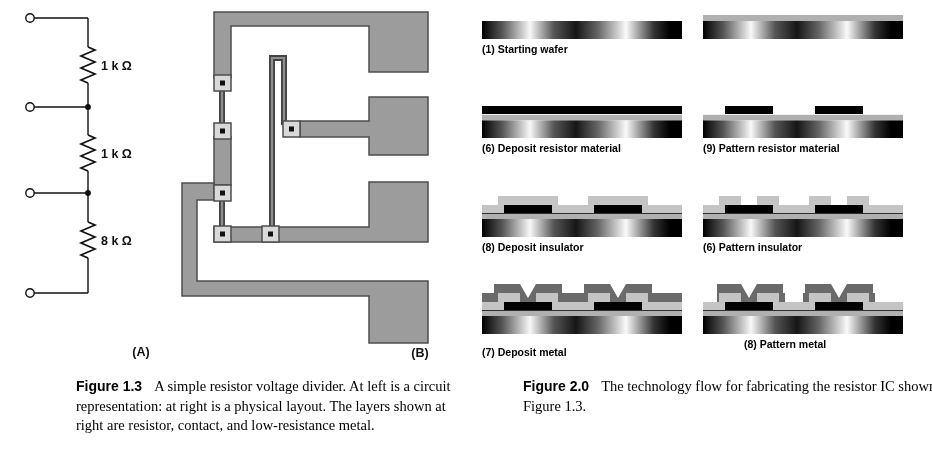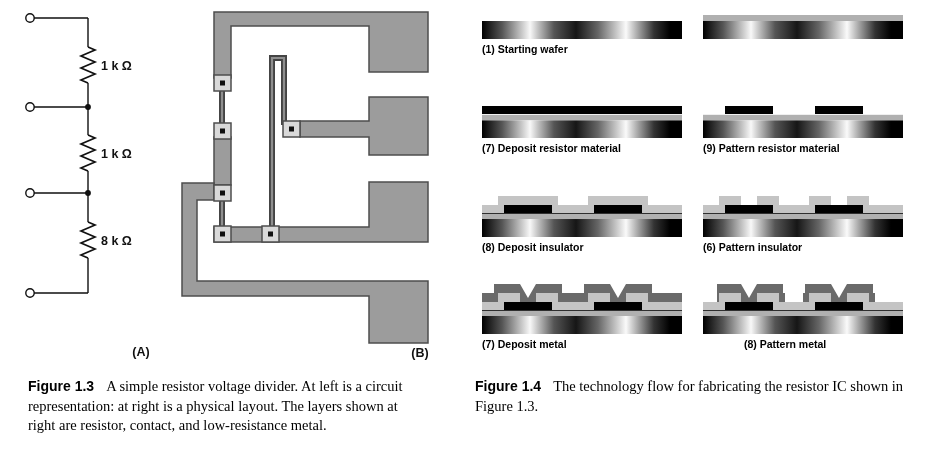--- a/index.html
+++ b/index.html
@@ -2,21 +2,21 @@
 <html><head>
 <meta charset="utf-8">
 <style>
   html,body{margin:0;padding:0;background:#ffffff;}
   .page{position:relative;width:932px;height:471px;background:#fff;overflow:hidden;
         font-family:"Liberation Sans",sans-serif;}
   .abs{position:absolute;}
   .panel-label{position:absolute;width:210px;font-family:"Liberation Sans",sans-serif;
         font-weight:bold;font-size:10.5px;color:#000;letter-spacing:0px;}
   .caption{position:absolute;font-family:"Liberation Serif",serif;font-size:14.5px;
-        line-height:19.5px;color:#000;}
+        line-height:19.5px;color:#000;margin-left:48px;}
   .caption .figlabel{font-family:"Liberation Sans",sans-serif;font-weight:bold;
         font-size:14px;margin-right:12px;}
   svg{display:block;}
   text{font-family:"Liberation Sans",sans-serif;font-weight:bold;fill:#111;}
 </style>
 </head>
 <body>
 
 <div class="page">
 
@@ -173,27 +173,27 @@
     <rect x="54" y="15" width="22" height="9" fill="#c4c4c4"></rect>
     <rect x="106" y="15" width="22" height="9" fill="#c4c4c4"></rect>
     <rect x="144" y="15" width="22" height="9" fill="#c4c4c4"></rect>
     <path d="M14,6 L38,6 L46,20 L54,6 L80,6 L80,15 L82,15 L82,24 L76,24 L76,15 L54,15 L54,24 L38,24 L38,15 L16,15 L16,24 L14,24 Z" fill="#6a6a6a"></path>
     <path d="M100,24 L100,15 L102,15 L102,6 L128,6 L136,20 L144,6 L170,6 L170,15 L172,15 L172,24 L166,24 L166,15 L144,15
              L144,24 L128,24 L128,15 L106,15 L106,24 Z" fill="#6a6a6a"></path>
     <rect x="0" y="38" width="200" height="18" fill="url(#gw)"></rect>
   </svg>
 
   <div class="panel-label" style="left:482px;top:43px">(1) Starting wafer</div>
-  <div class="panel-label" style="left:482px;top:142px">(7) Deposit resistor material</div>
+  <div class="panel-label" style="left:482px;top:142px">(6) Deposit resistor material</div>
   <div class="panel-label" style="left:703px;top:142px">(9) Pattern resistor material</div>
   <div class="panel-label" style="left:482px;top:241px">(8) Deposit insulator</div>
   <div class="panel-label" style="left:703px;top:241px">(6) Pattern insulator</div>
-  <div class="panel-label" style="left:482px;top:338px">(7) Deposit metal</div>
+  <div class="panel-label" style="left:482px;top:346px">(7) Deposit metal</div>
   <div class="panel-label" style="left:744px;top:338px">(8) Pattern metal</div>
 
   <div class="caption" style="left:28px;top:377px;width:398px">
     <span class="figlabel">Figure 1.3</span><span>A simple resistor voltage divider. At left is a circuit representation: at right is a physical layout. The layers shown at right are resistor, contact, and low-resistance metal.</span>
   </div>
   <div class="caption" style="left:475px;top:377px;width:442px">
-    <span class="figlabel">Figure 1.4</span><span>The technology flow for fabricating the resistor IC shown in Figure 1.3.</span>
+    <span class="figlabel">Figure 2.0</span><span>The technology flow for fabricating the resistor IC shown in Figure 1.3.</span>
   </div>
 
 </div>
 
 </body></html>

